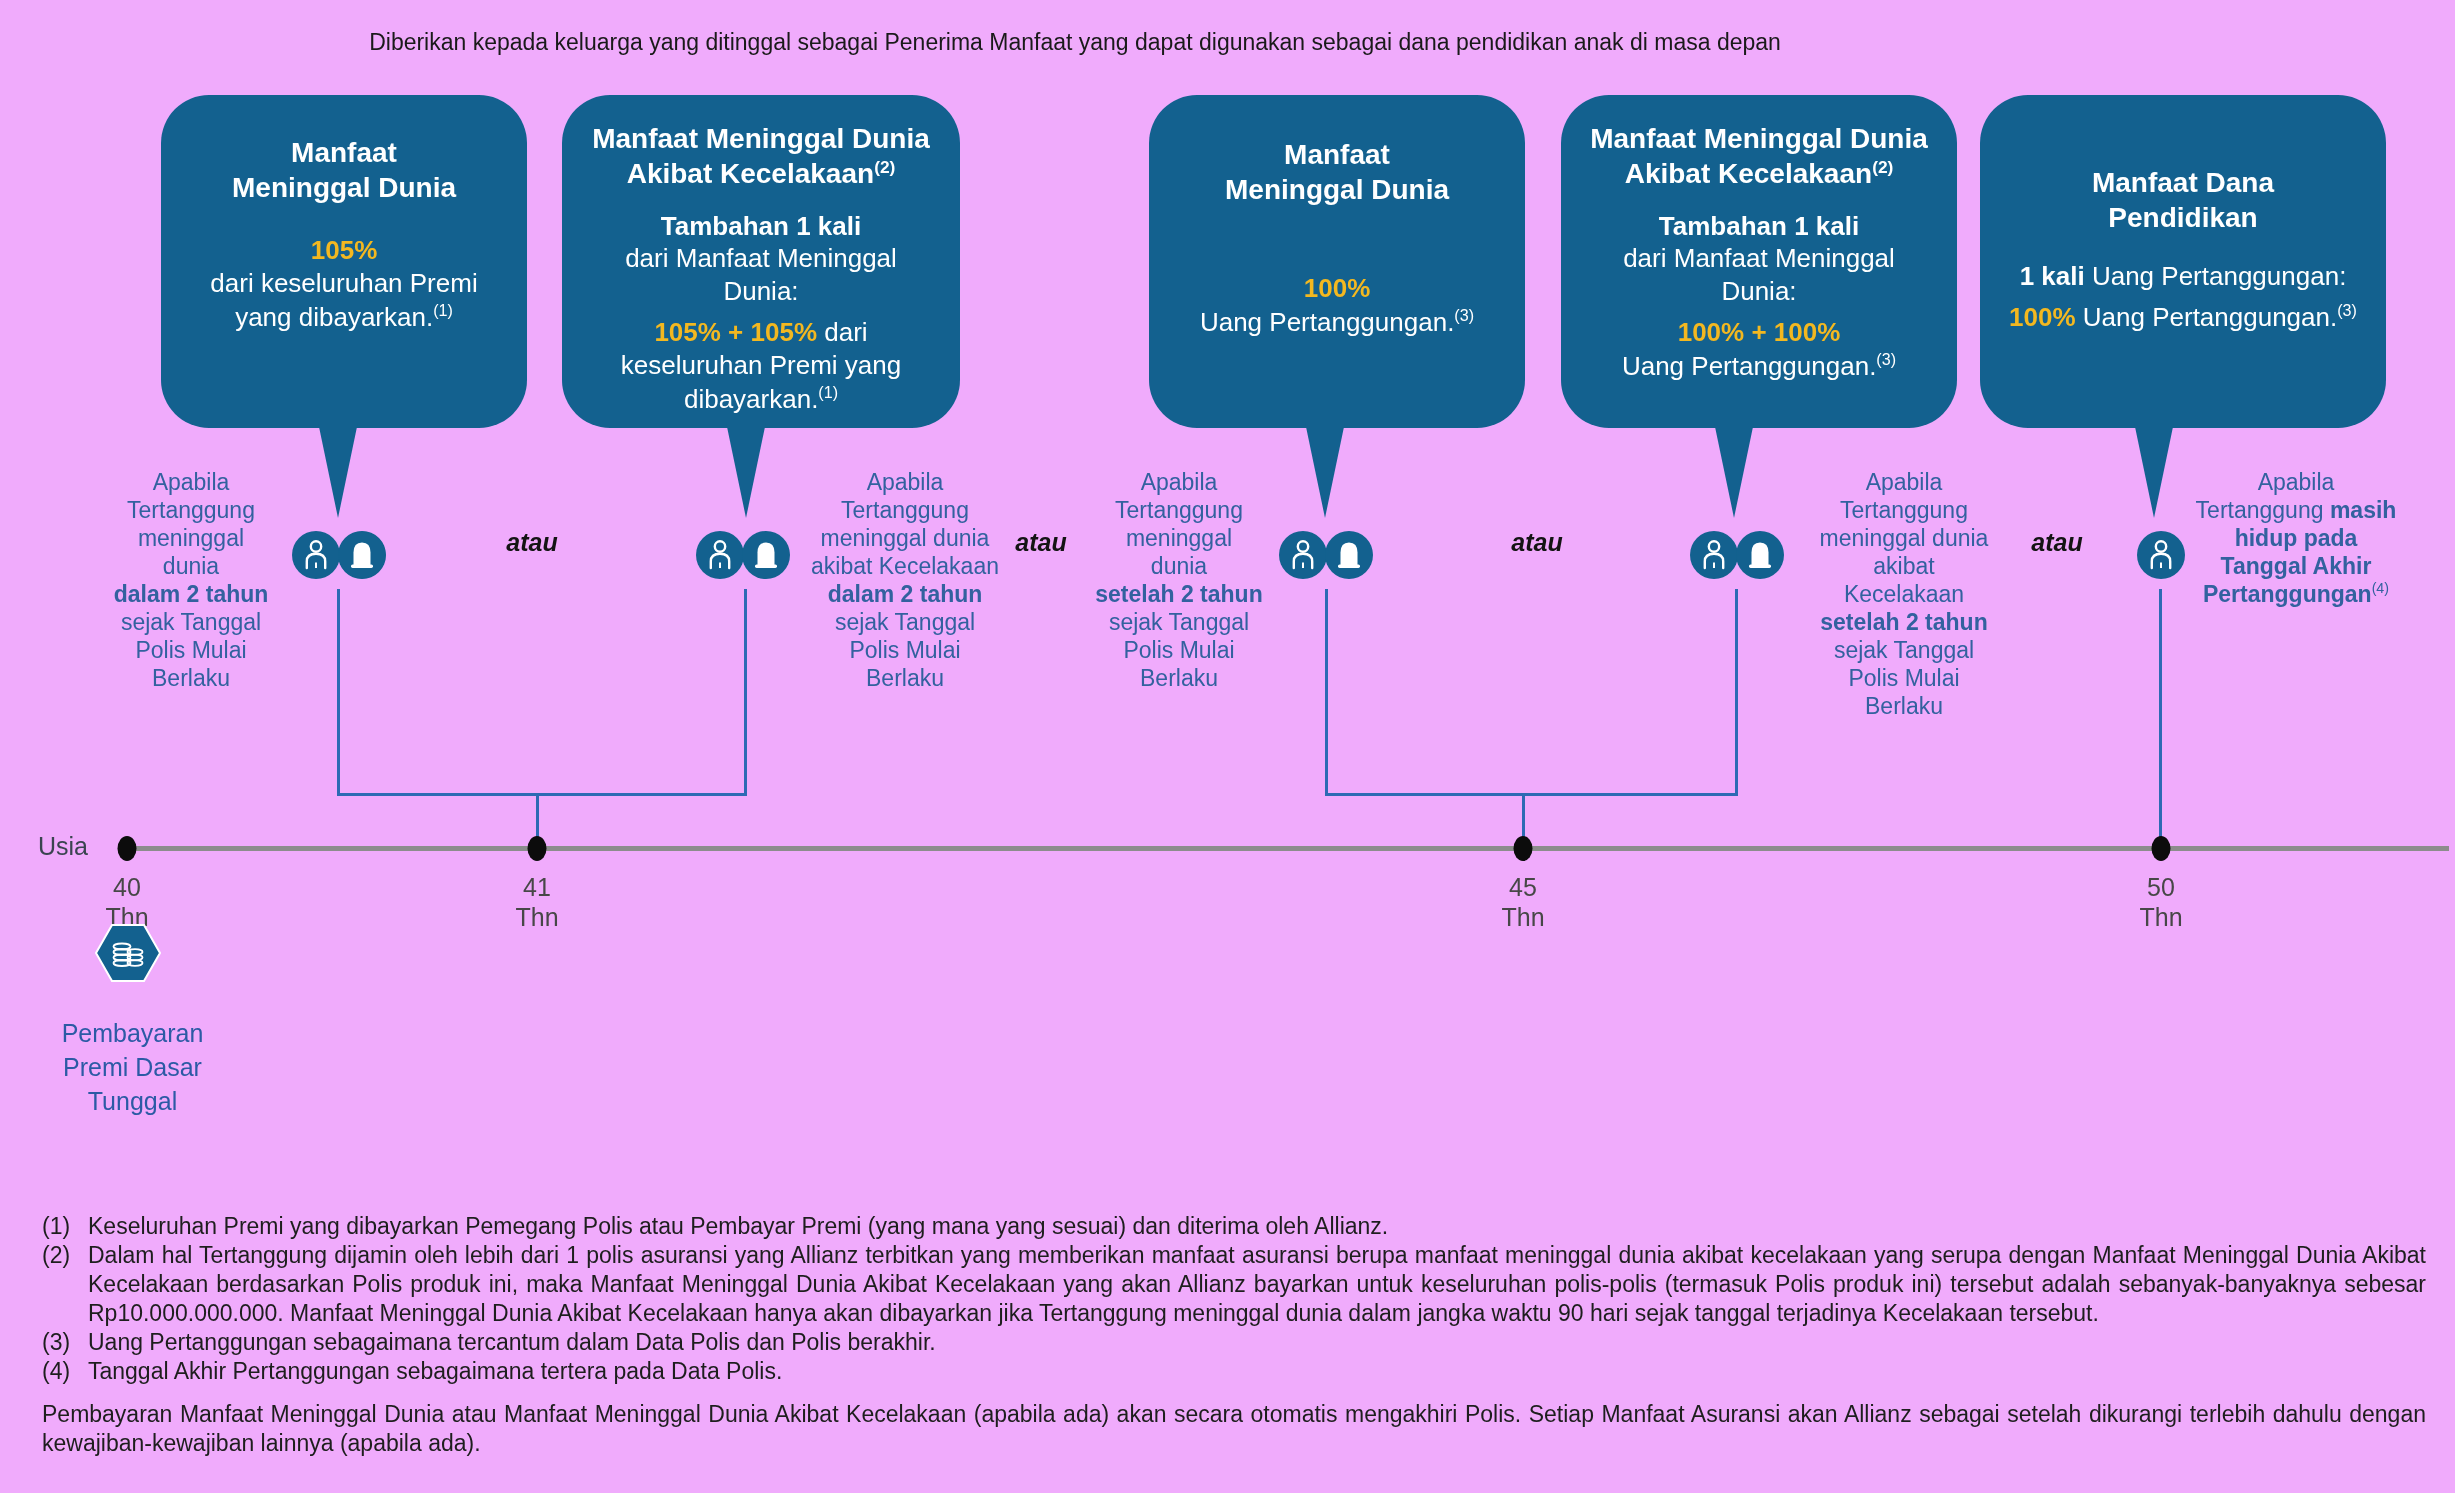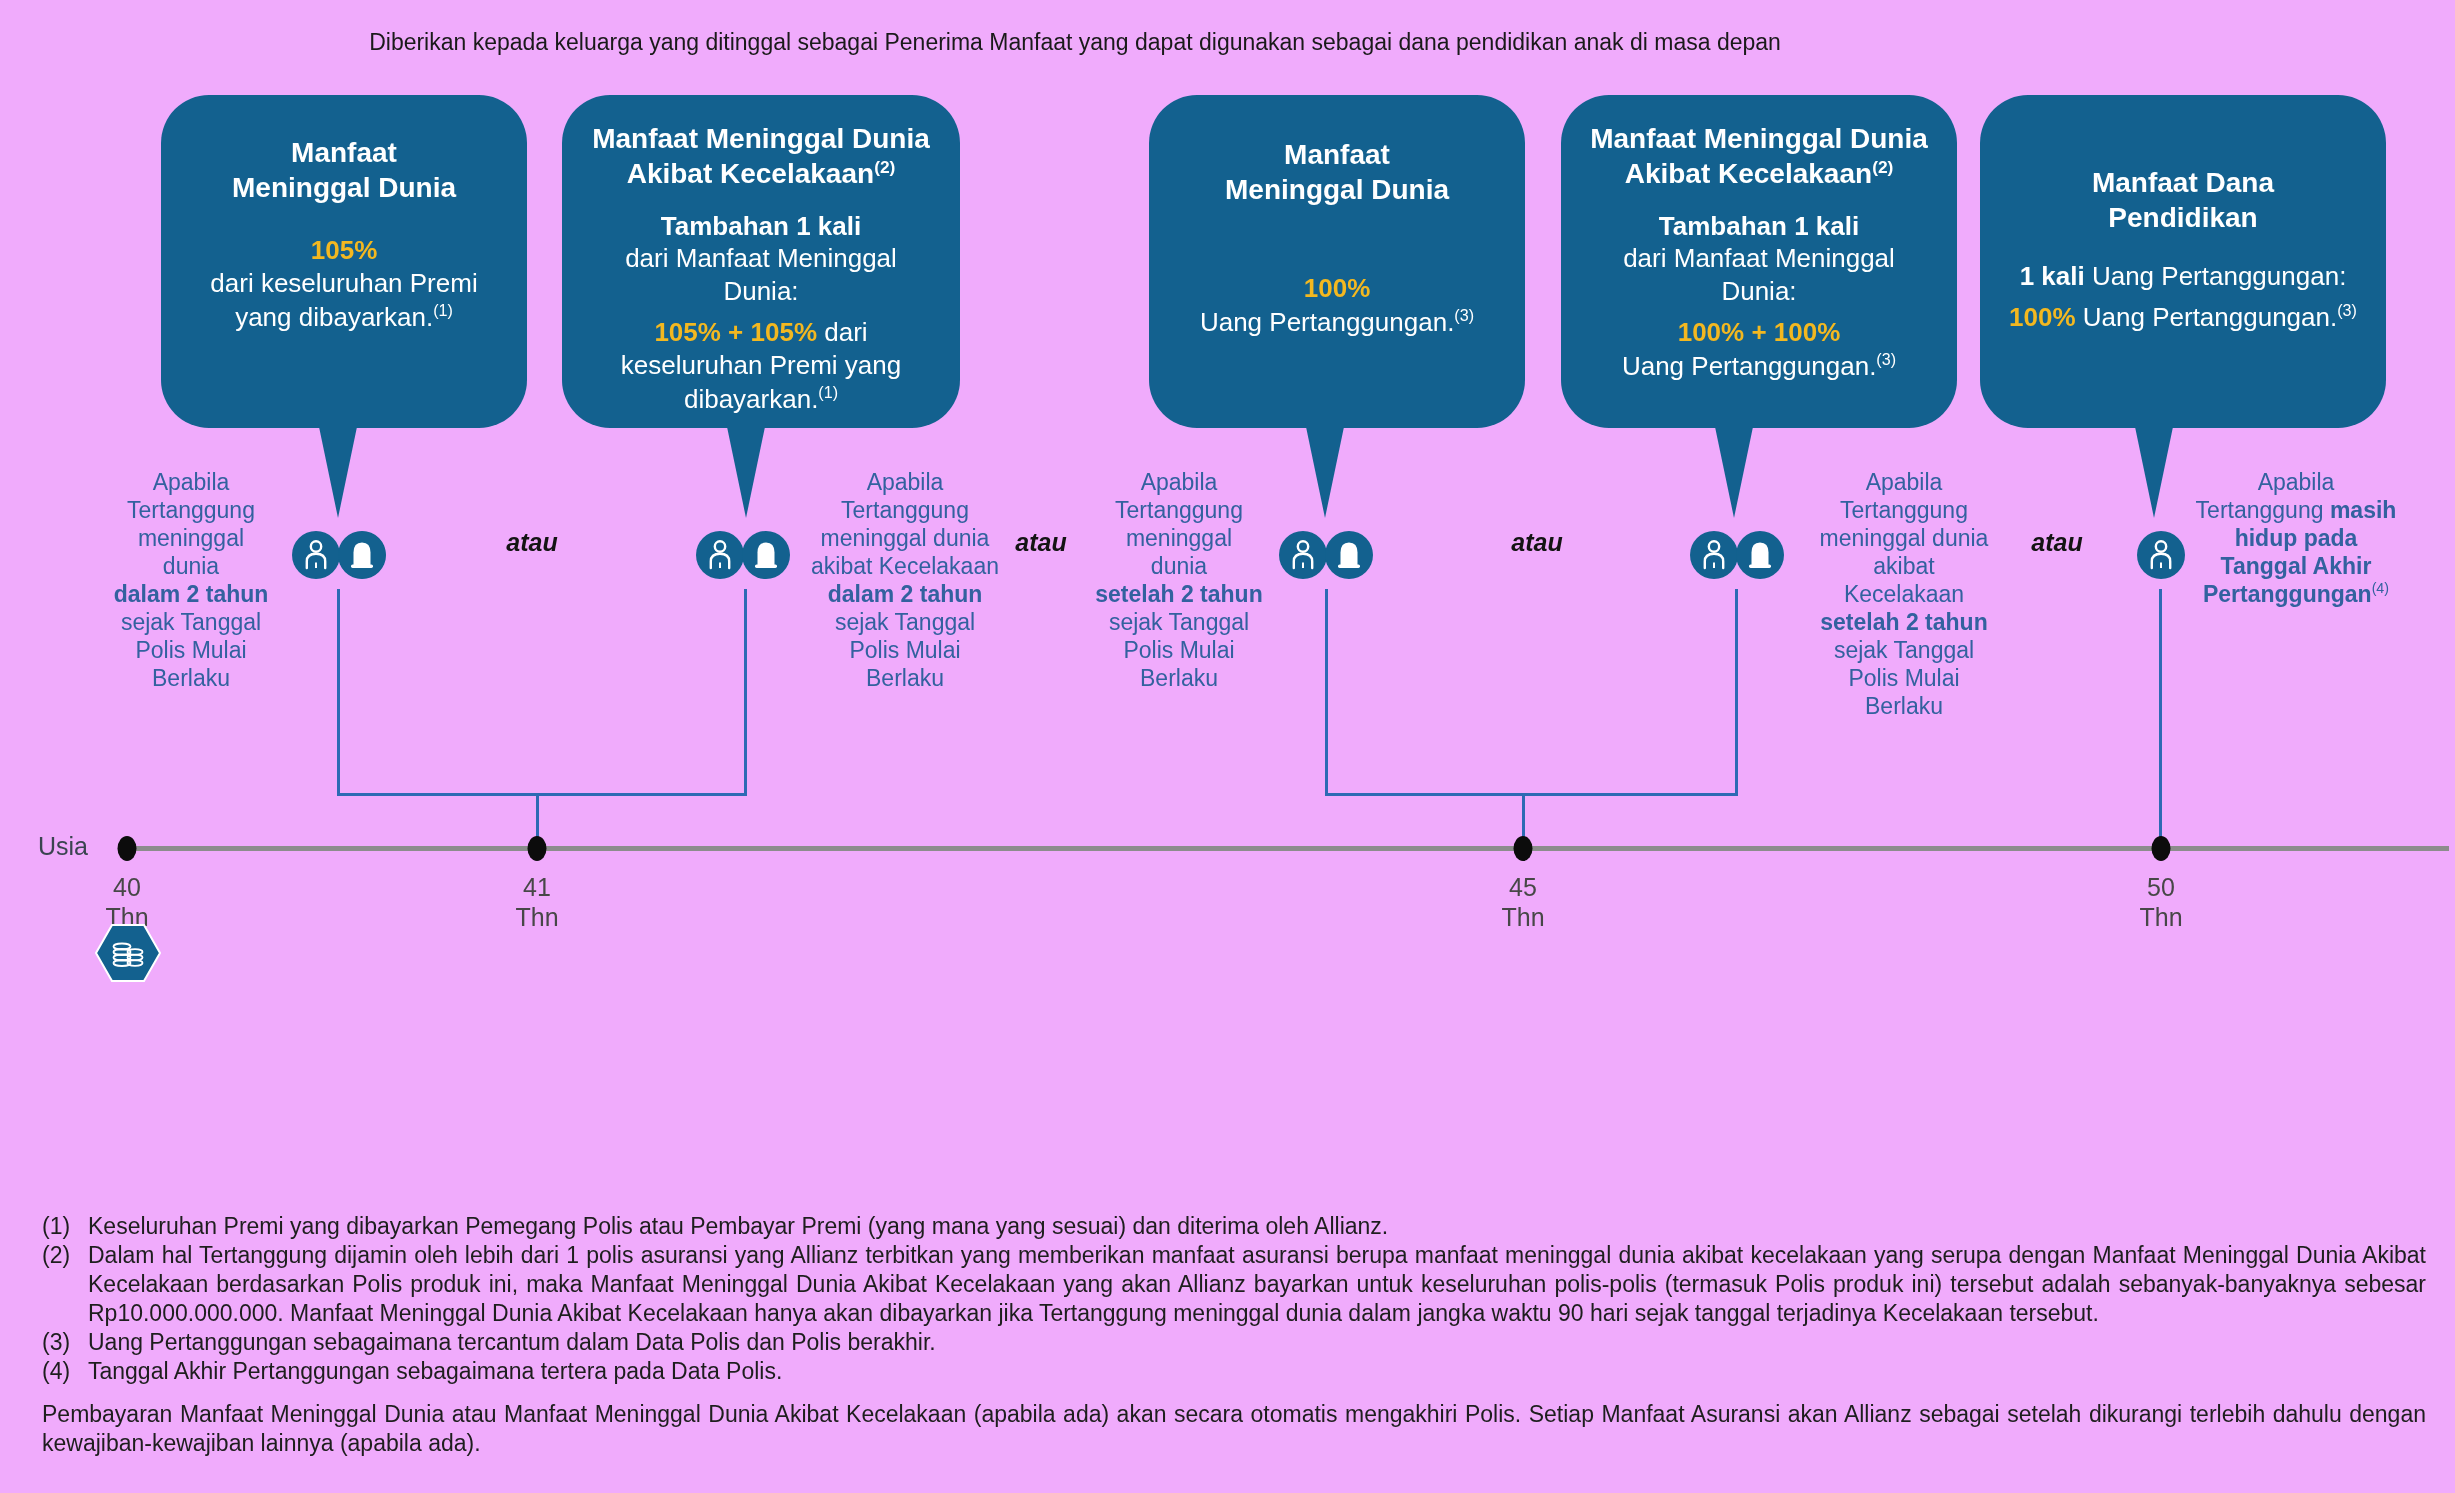--- a/index.html
+++ b/index.html
@@ -240,20 +240,23 @@
     <g stroke="#fff" stroke-width="1.8" fill="none">
       <ellipse cx="27" cy="40" rx="8.5" ry="3"></ellipse>
         <ellipse cx="27" cy="34.5" rx="8.5" ry="3"></ellipse>
       <ellipse cx="27" cy="29" rx="8.5" ry="3"></ellipse>
         <ellipse cx="27" cy="23.5" rx="8.5" ry="3"></ellipse>
       <ellipse cx="40" cy="40" rx="7.5" ry="2.8"></ellipse>
         <ellipse cx="40" cy="34.5" rx="7.5" ry="2.8"></ellipse>
       <ellipse cx="40" cy="29" rx="7.5" ry="2.8"></ellipse>
     </g>
   </svg>
+  <div class="premium">Pembayaran
+Premi Dasar
+Tunggal</div>
 
   <div class="footnotes">
     <div class="fn">
         <span class="num">(1)</span>
         <span class="txt">Keseluruhan Premi yang dibayarkan Pemegang Polis atau Pembayar Premi (yang mana yang sesuai) dan diterima oleh Allianz.</span>
       </div>
     <div class="fn">
         <span class="num">(2)</span>
         <span class="txt">Dalam hal Tertanggung dijamin oleh lebih dari 1 polis asuransi yang Allianz terbitkan yang memberikan manfaat asuransi berupa manfaat meninggal dunia akibat kecelakaan yang serupa dengan Manfaat Meninggal Dunia Akibat Kecelakaan berdasarkan Polis produk ini, maka Manfaat Meninggal Dunia Akibat Kecelakaan yang akan Allianz bayarkan untuk keseluruhan polis-polis (termasuk Polis produk ini) tersebut adalah sebanyak-banyaknya sebesar Rp10.000.000.000. Manfaat Meninggal Dunia Akibat Kecelakaan hanya akan dibayarkan jika Tertanggung meninggal dunia dalam jangka waktu 90 hari sejak tanggal terjadinya Kecelakaan tersebut.</span>
       </div>

